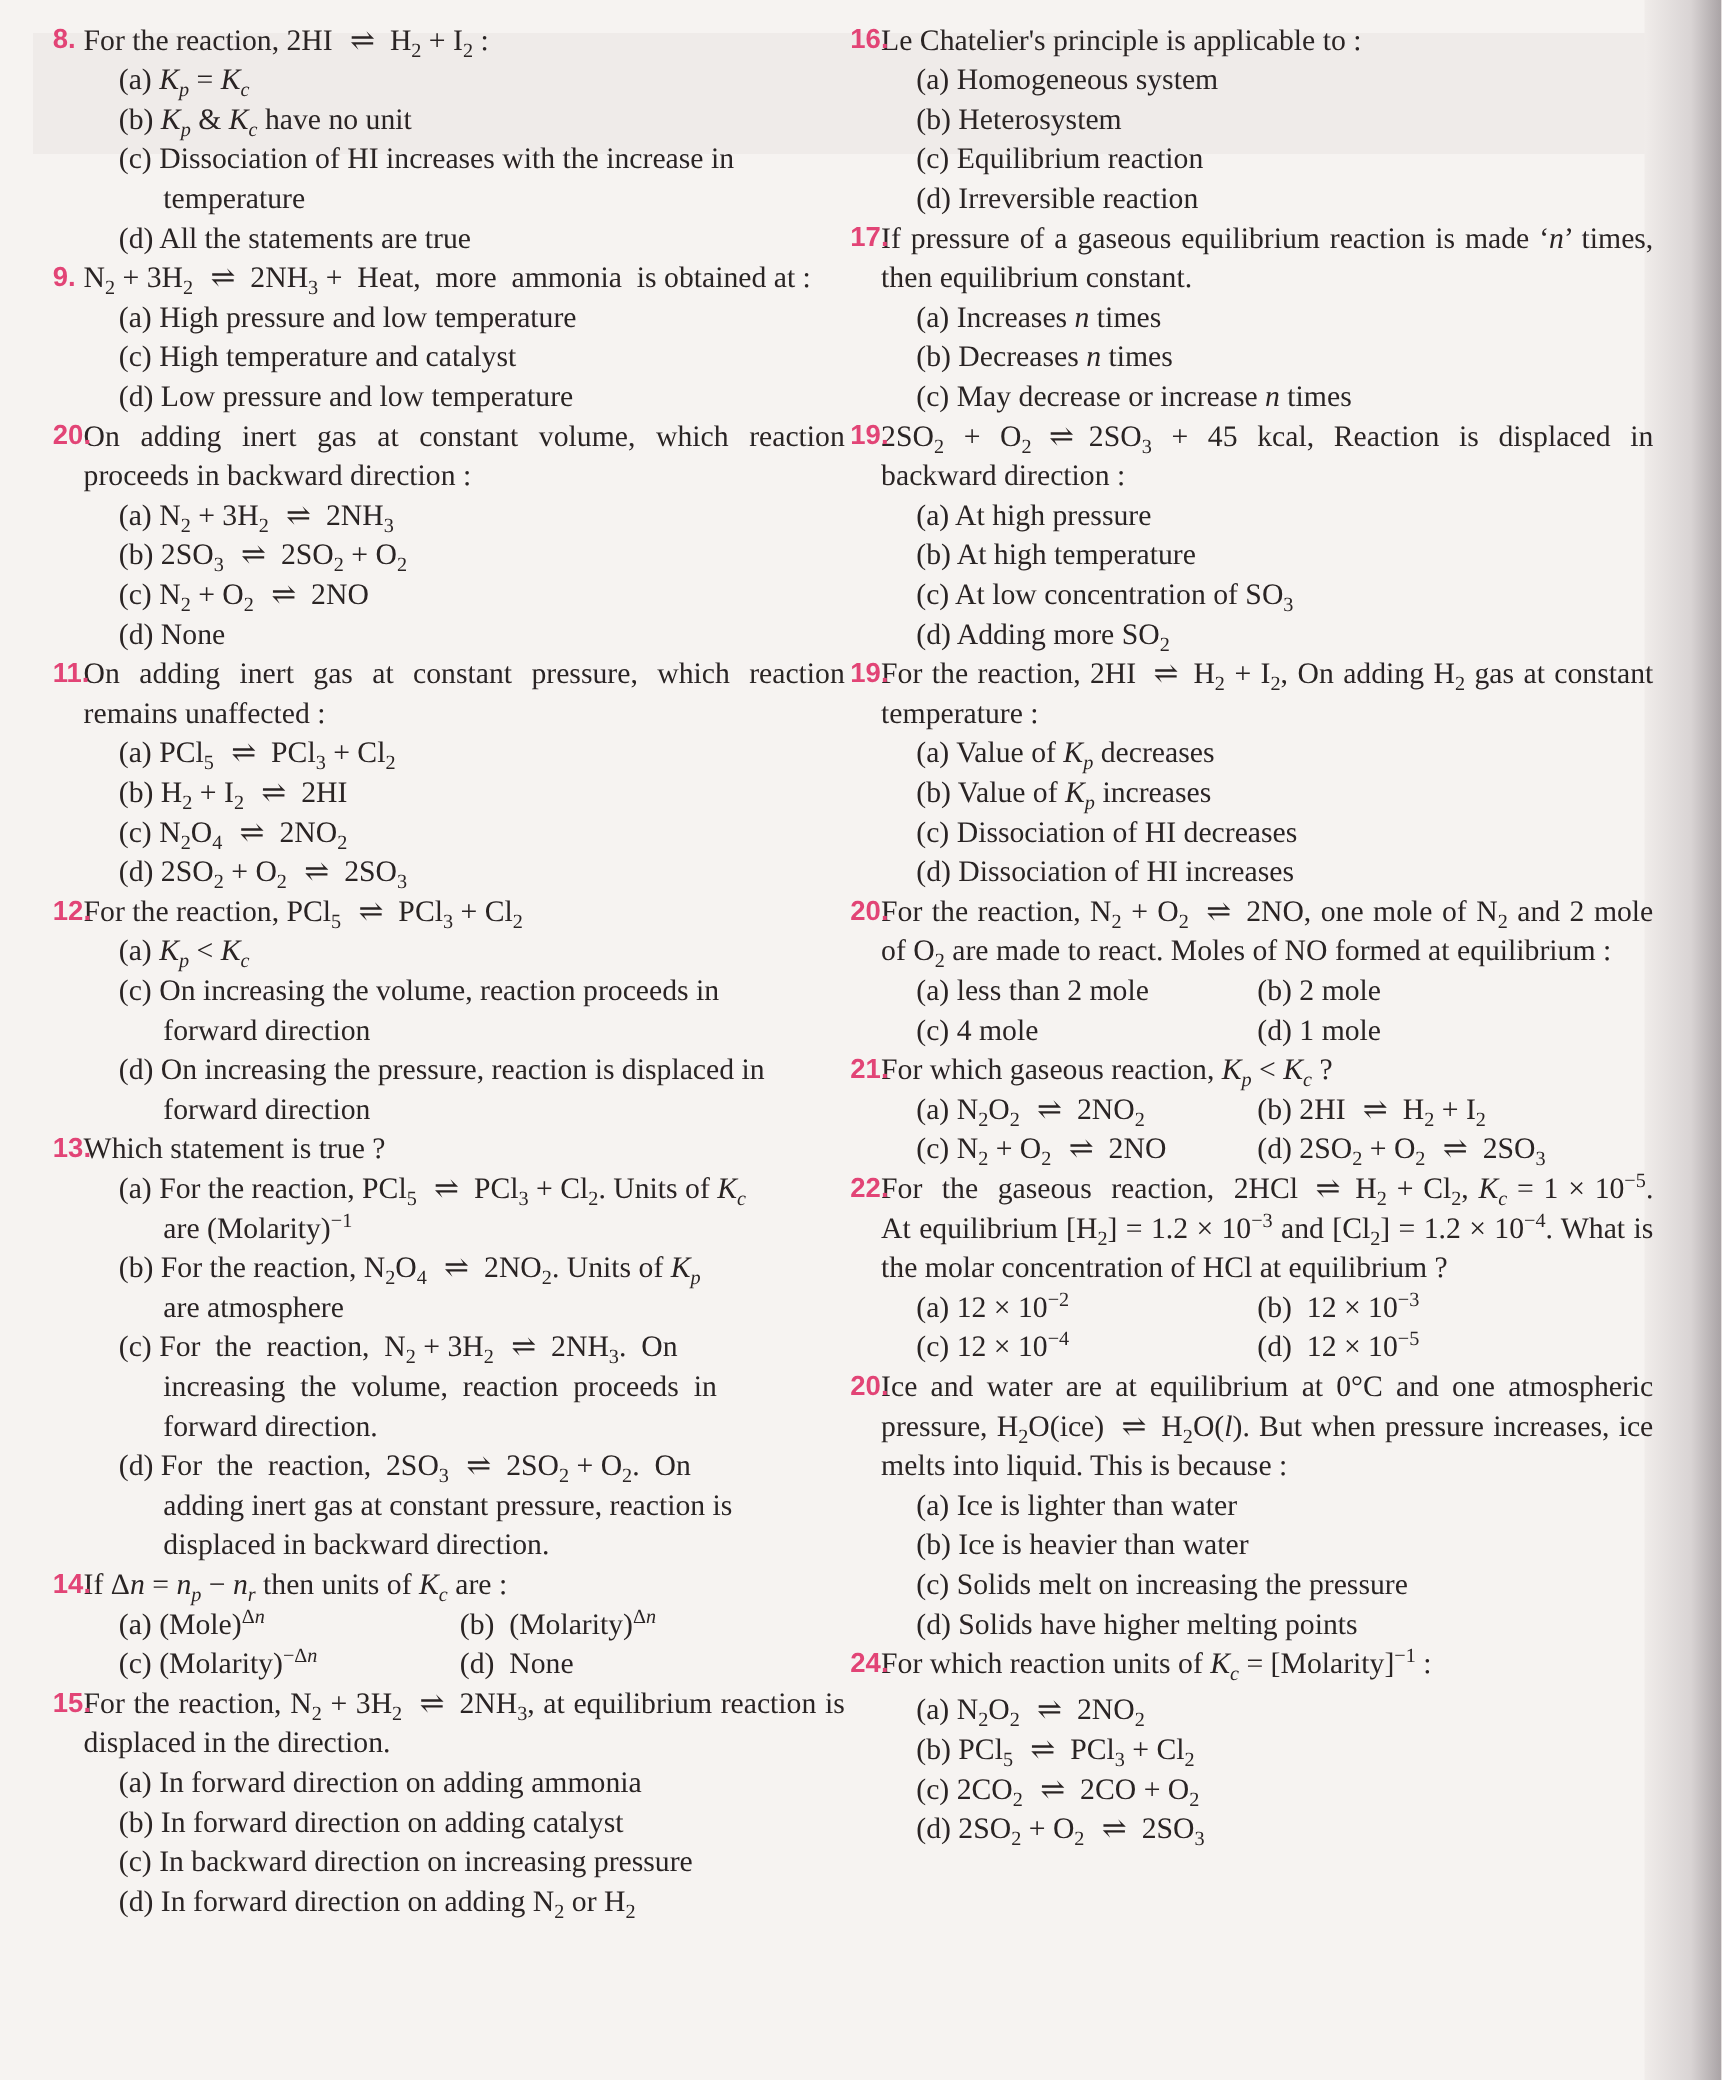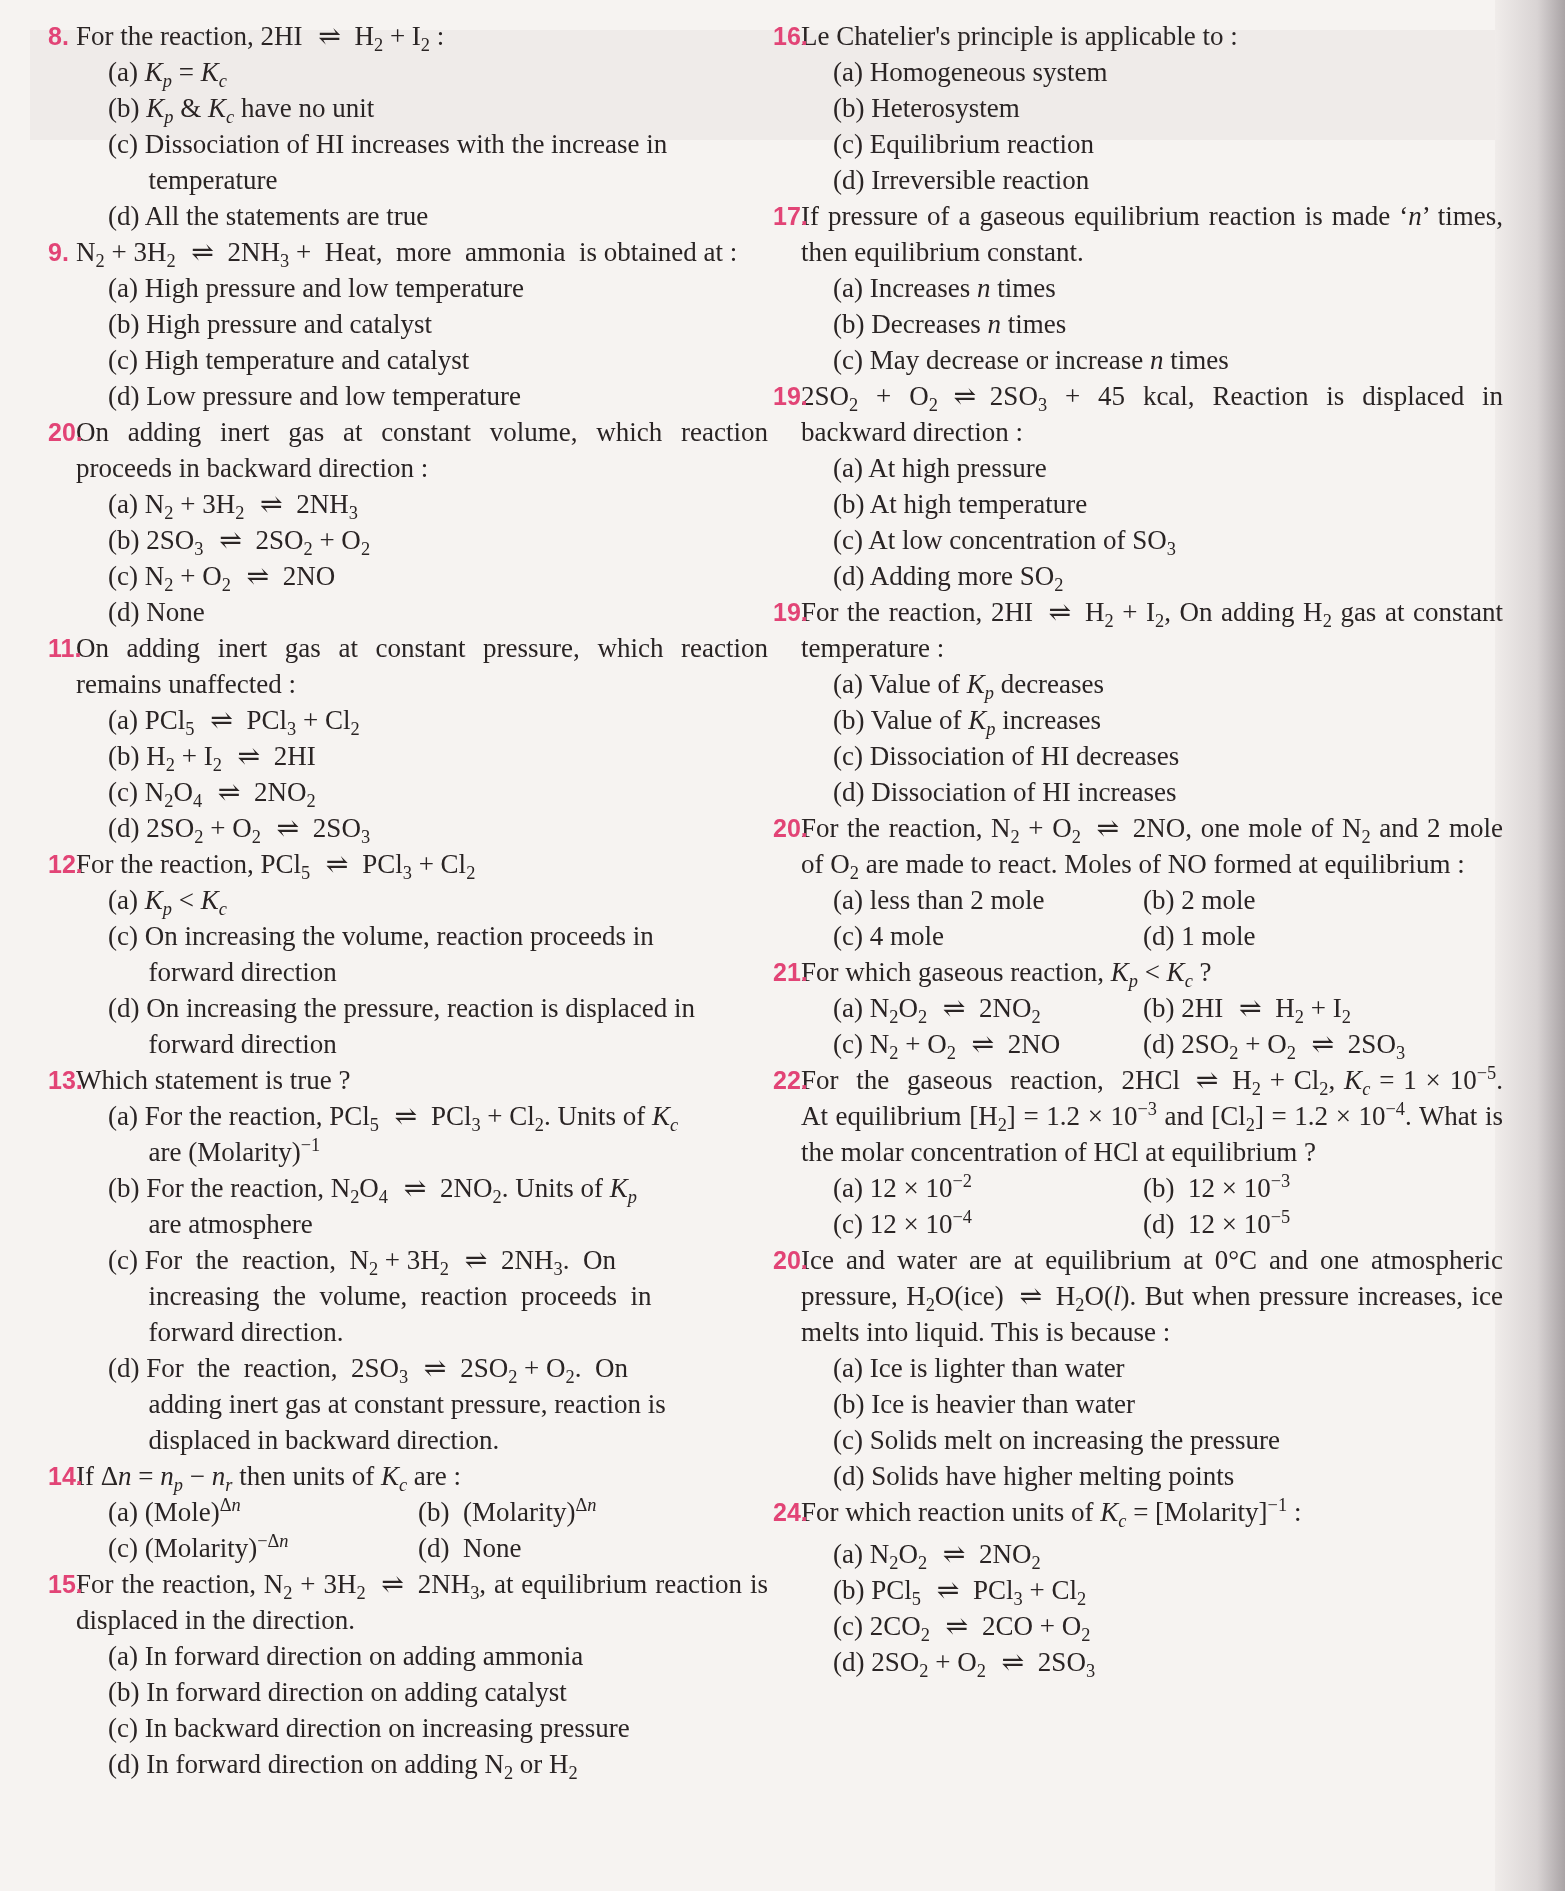--- a/index.html
+++ b/index.html
@@ -57,21 +57,20 @@
         <div class="opt" style="text-align:justify">(c) Dissociation of HI increases with the increase in<br>&nbsp;&nbsp;&nbsp;&nbsp;&nbsp;&nbsp;temperature</div>
         <div class="opt">(d) All the statements are true</div>
       </div>
     </div>
 
     <div class="q">
       <span class="num">9.</span>
       <div class="stem">N<sub>2</sub> + 3H<sub>2</sub><span class="eq">⇌</span>2NH<sub>3</sub> + &nbsp;Heat, &nbsp;more &nbsp;ammonia &nbsp;is obtained at :</div>
       <div class="opts">
         <div class="opt">(a) High pressure and low temperature</div>
-        <div class="opt">(b) High pressure and catalyst</div>
         <div class="opt">(c) High temperature and catalyst</div>
         <div class="opt">(d) Low pressure and low temperature</div>
       </div>
     </div>
 
     <div class="q">
       <span class="num">20.</span>
       <div class="stem">On adding inert gas at constant volume, which reaction proceeds in backward direction :</div>
       <div class="opts">
         <div class="opt">(a) N<sub>2</sub> + 3H<sub>2</sub><span class="eq">⇌</span>2NH<sub>3</sub></div>

